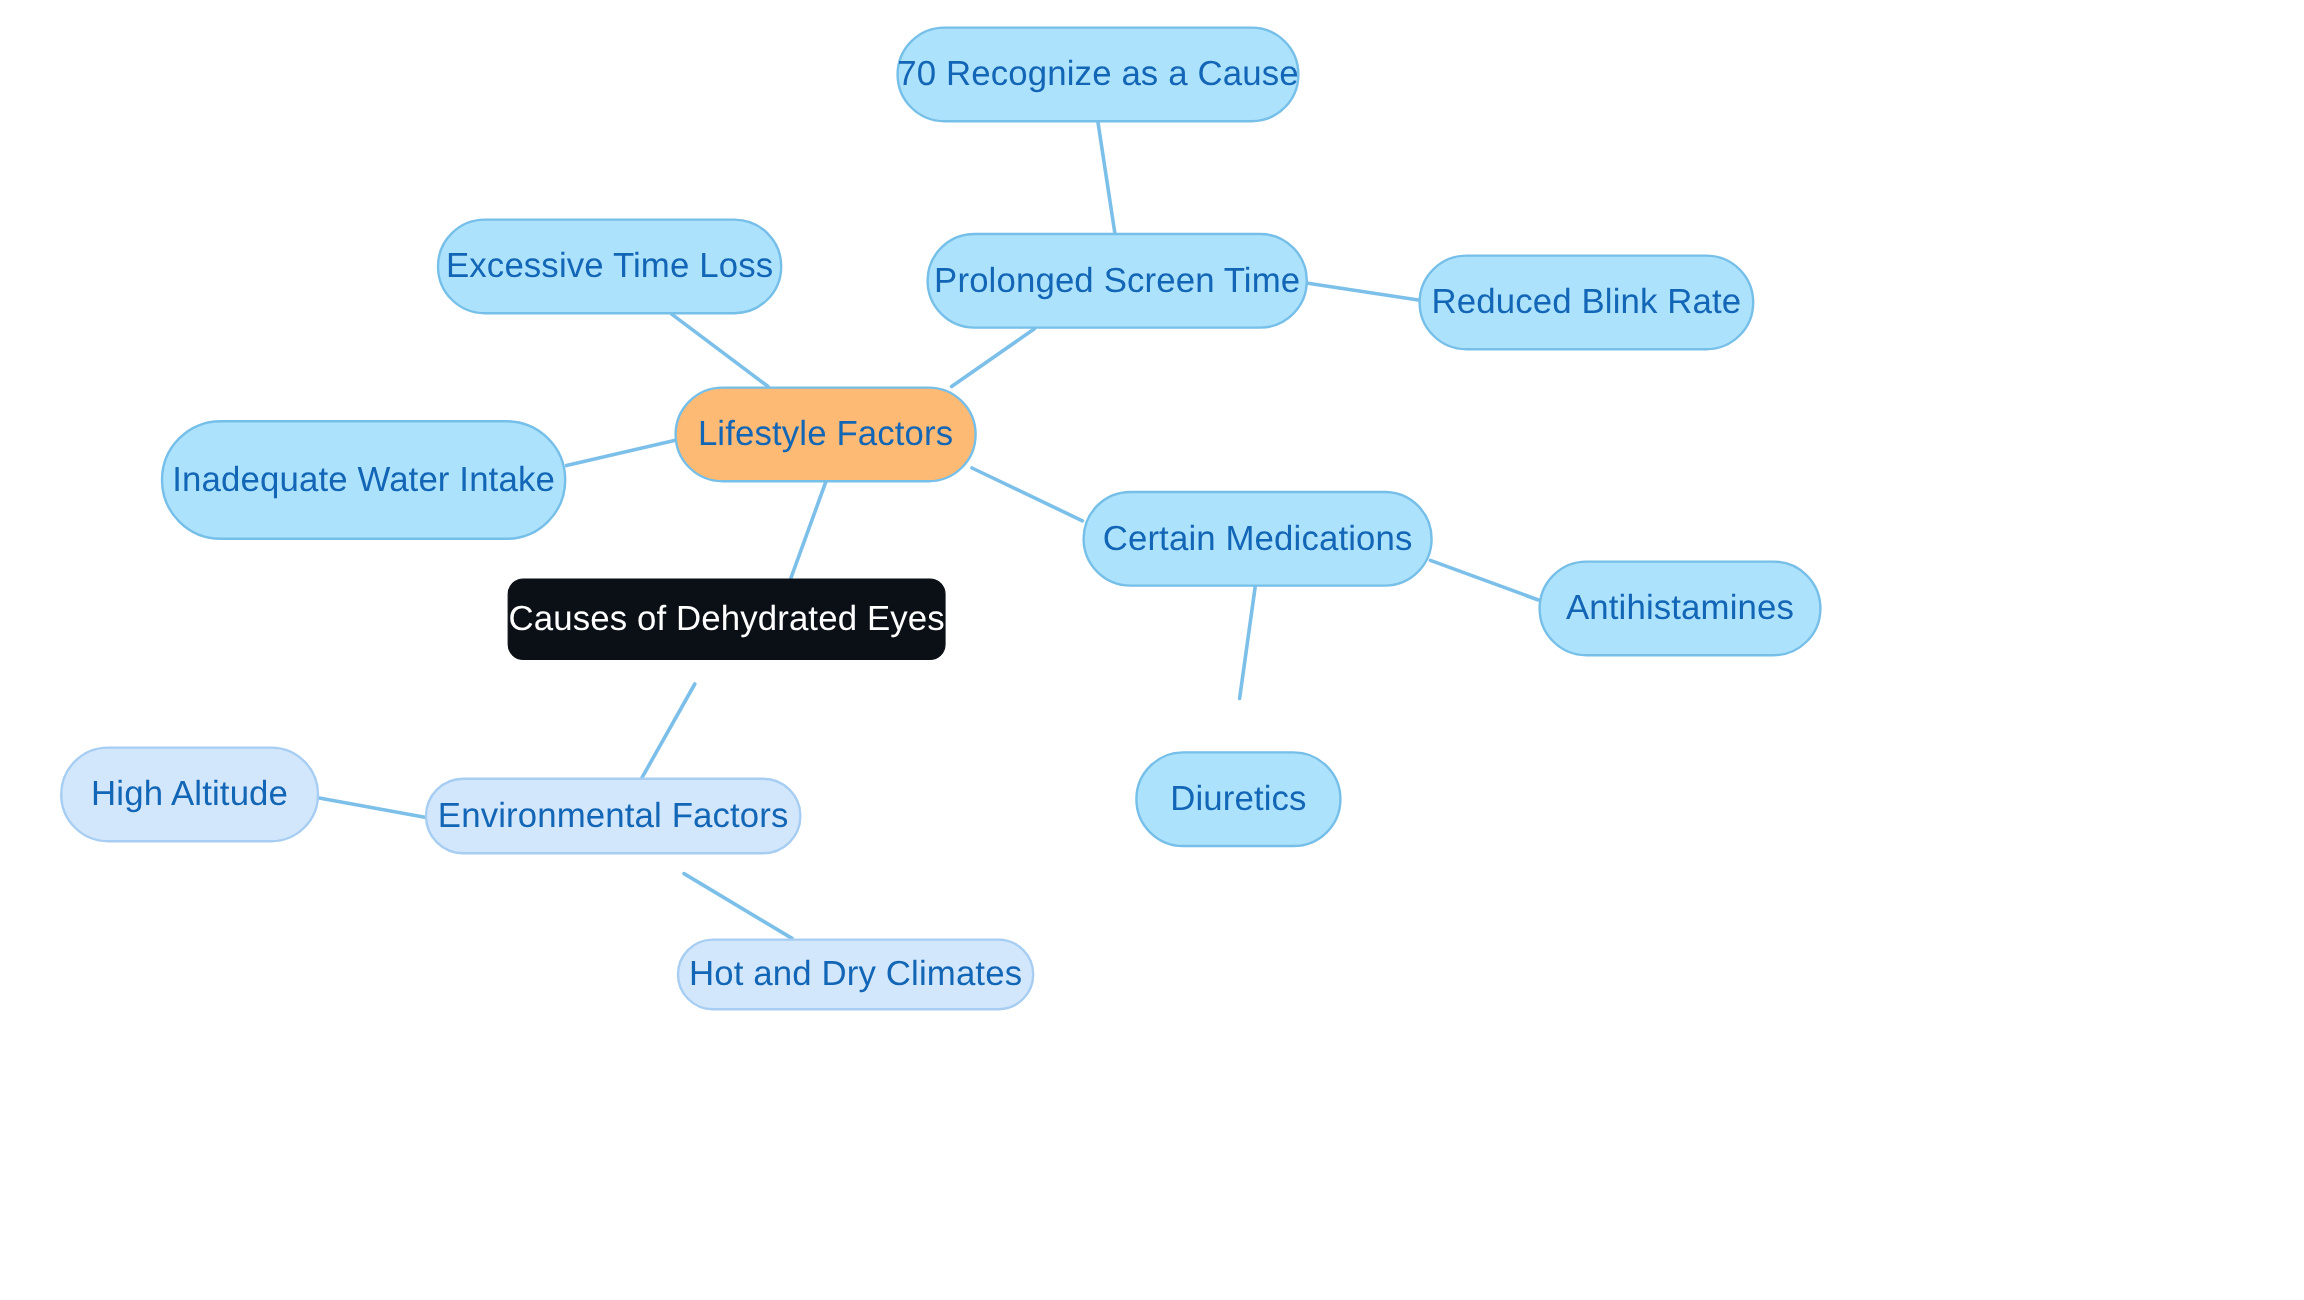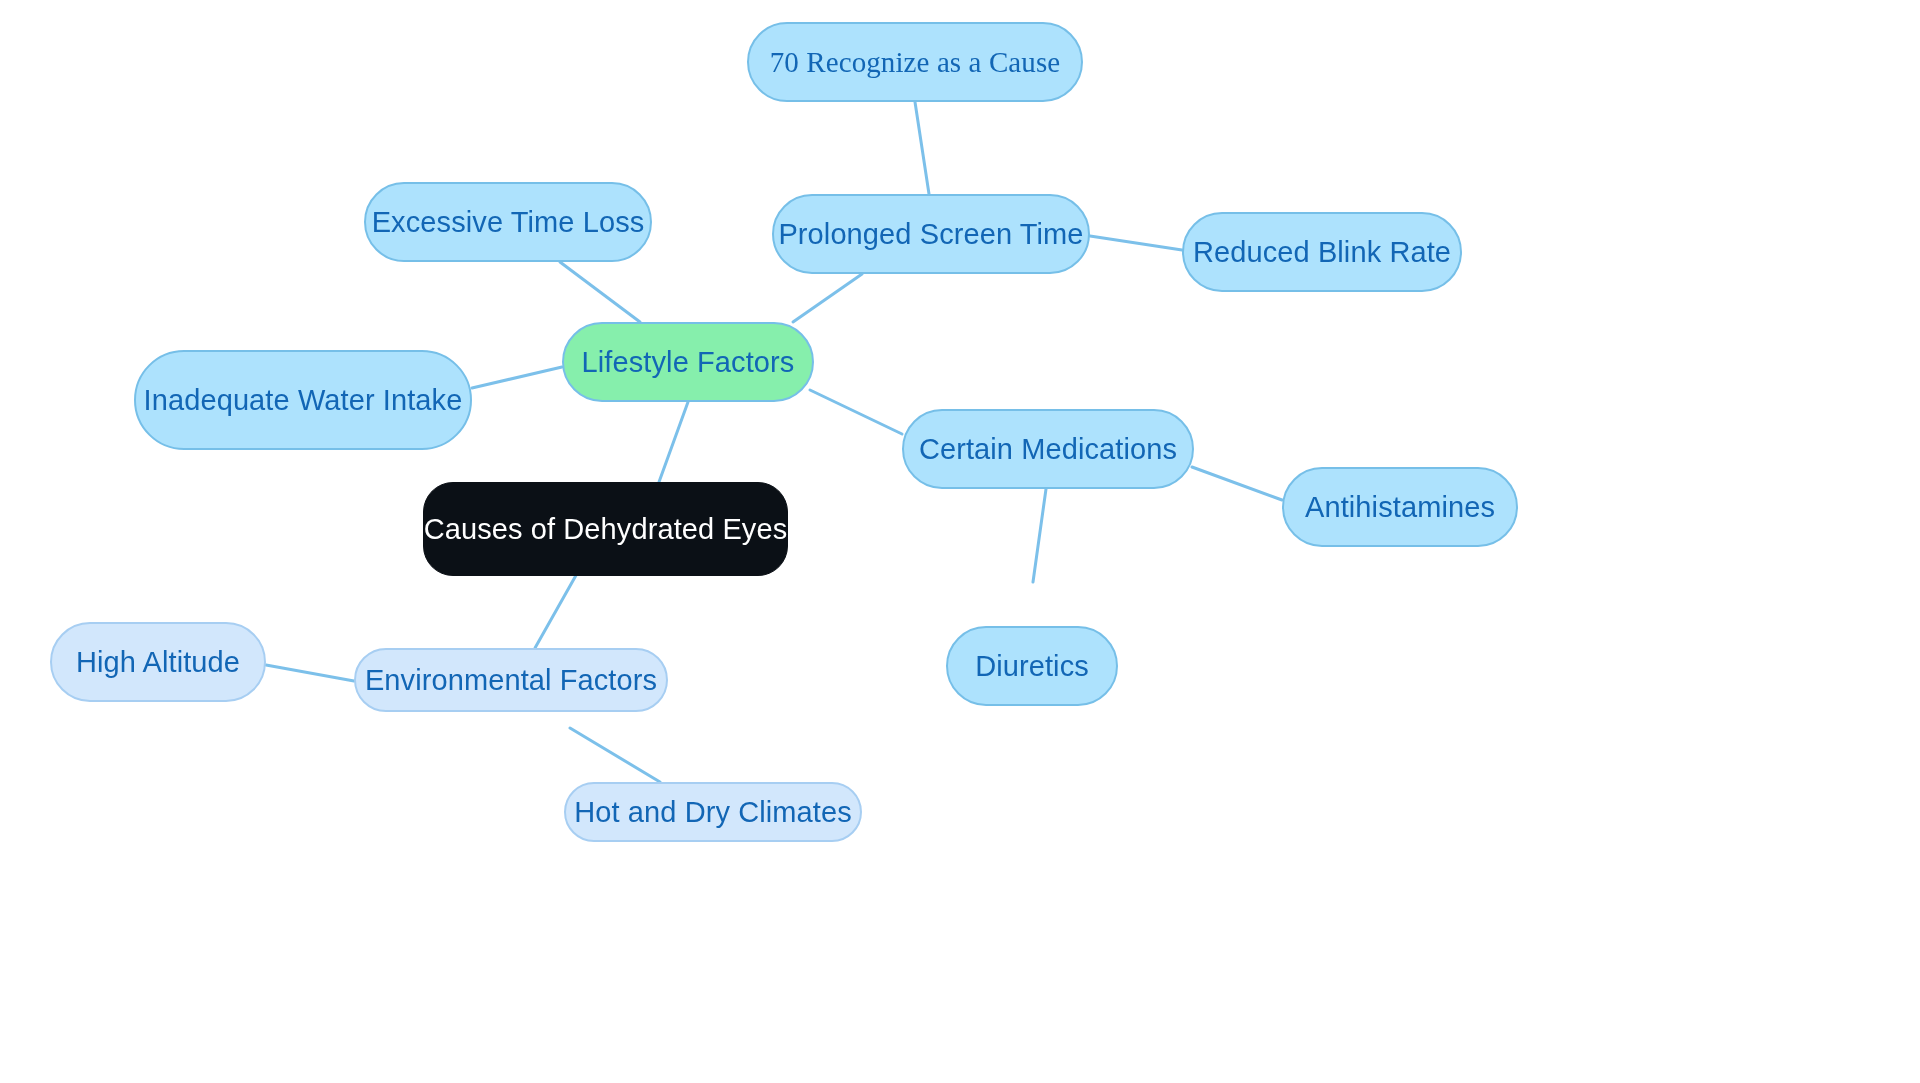--- a/index.html
+++ b/index.html
@@ -38,21 +38,21 @@
   }
   .node-root {
     background: #0b1016;
     color: #ffffff;
     border: 1px solid #0b1016;
     border-radius: 30px;
     font-size: 29px;
     font-weight: 400;
   }
   .node-branch {
-    background: #86efac;
+    background: #fdba74;
     border: 2px solid #76bfe8;
     color: #1266b5;
     font-size: 29px;
     font-weight: 400;
   }
   .node-leaf {
     background: #ade2fd;
     border: 2px solid #76bfe8;
     color: #1266b5;
     font-size: 29px;
@@ -82,36 +82,36 @@
       <line x1="793" y1="322" x2="862" y2="274" stroke="#7cc0ea" stroke-width="3" stroke-linecap="round"></line>
       <line x1="929" y1="194" x2="915" y2="102" stroke="#7cc0ea" stroke-width="3" stroke-linecap="round"></line>
       <line x1="1090" y1="236" x2="1182" y2="250" stroke="#7cc0ea" stroke-width="3" stroke-linecap="round"></line>
       <line x1="810" y1="390" x2="902" y2="434" stroke="#7cc0ea" stroke-width="3" stroke-linecap="round"></line>
       <line x1="1192" y1="467" x2="1282" y2="500" stroke="#7cc0ea" stroke-width="3" stroke-linecap="round"></line>
       <line x1="1046" y1="489" x2="1033" y2="582" stroke="#7cc0ea" stroke-width="3" stroke-linecap="round"></line>
       <line x1="354" y1="681" x2="266" y2="665" stroke="#7cc0ea" stroke-width="3" stroke-linecap="round"></line>
       <line x1="570" y1="728" x2="660" y2="782" stroke="#7cc0ea" stroke-width="3" stroke-linecap="round"></line>
     </svg>
   <div id="node-layer">
-      <div class="node node-root" style="left: 423px; top: 482px; width: 365px; height: 94px;">
+      <div class="node node-root" style="left: 423px; top: 482px; width: 365px; height: 68px; border-radius: 13px;">
         <span class="node-label">Causes of Dehydrated Eyes</span>
       </div>
       <div class="node node-branch" style="left: 562px; top: 322px; width: 252px; height: 80px;">
         <span class="node-label">Lifestyle Factors</span>
       </div>
       <div class="node node-leaf" style="left: 364px; top: 182px; width: 288px; height: 80px;">
         <span class="node-label">Excessive Time Loss</span>
       </div>
       <div class="node node-leaf" style="left: 134px; top: 350px; width: 338px; height: 100px;">
         <span class="node-label">Inadequate Water Intake</span>
       </div>
       <div class="node node-leaf" style="left: 772px; top: 194px; width: 318px; height: 80px; align-items: center;">
         <span class="node-label">Prolonged Screen Time</span>
       </div>
-      <div class="node node-leaf" style="left: 747px; top: 22px; width: 336px; height: 80px; font-family: Liberation Serif, serif;">
+      <div class="node node-leaf" style="left: 747px; top: 22px; width: 336px; height: 80px;">
         <span class="node-label">70 Recognize as a Cause</span>
       </div>
       <div class="node node-leaf" style="left: 1182px; top: 212px; width: 280px; height: 80px;">
         <span class="node-label">Reduced Blink Rate</span>
       </div>
       <div class="node node-leaf" style="left: 902px; top: 409px; width: 292px; height: 80px;">
         <span class="node-label">Certain Medications</span>
       </div>
       <div class="node node-leaf" style="left: 1282px; top: 467px; width: 236px; height: 80px;">
         <span class="node-label">Antihistamines</span>

